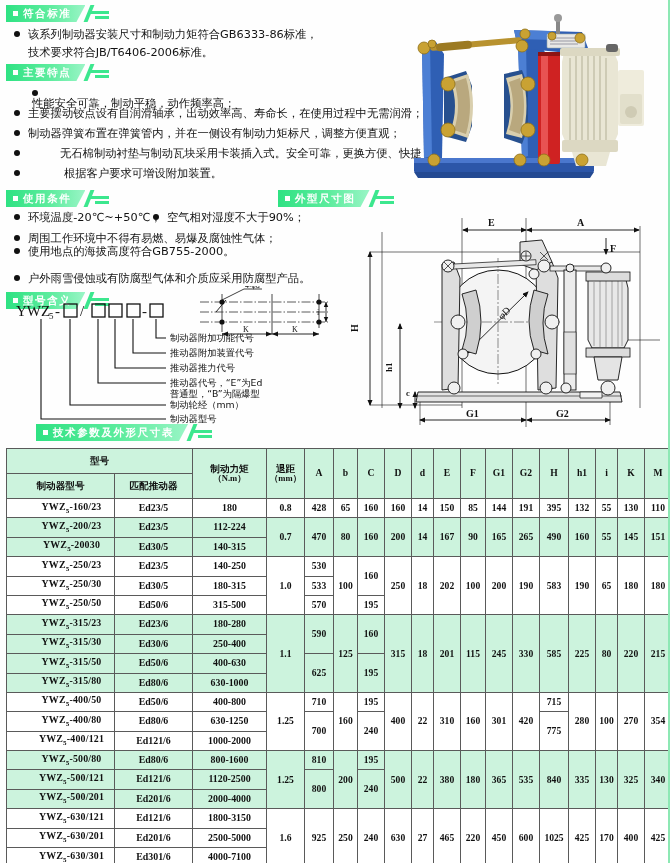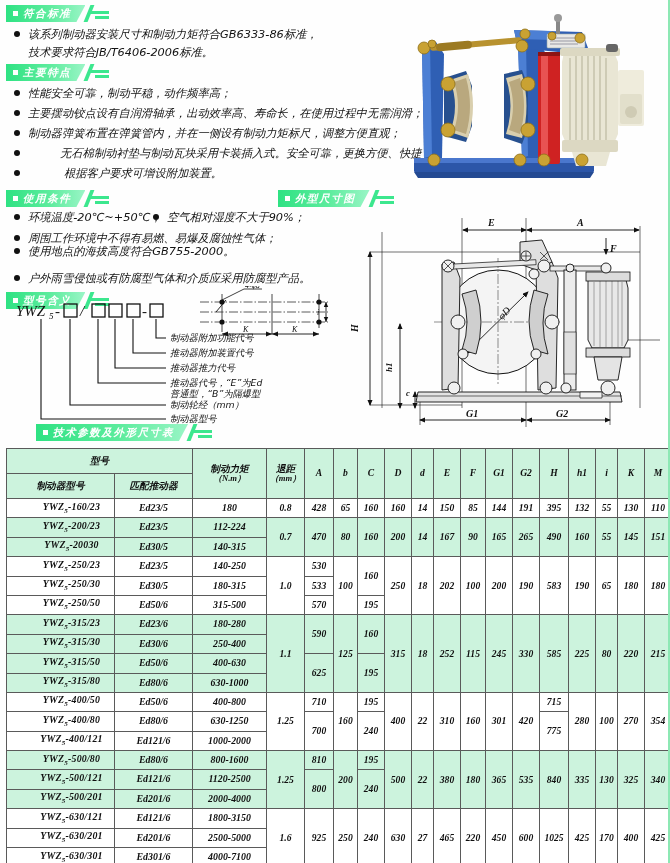--- a/index.html
+++ b/index.html
@@ -8,21 +8,20 @@
     background: #ffffff;
     font-family: "Liberation Sans", "DejaVu Sans", sans-serif;
     overflow: hidden;
   }
   #page {
     position: relative;
     width: 670px; height: 863px;
     background: #fefefe;
     border-right: 2px solid #8de8b4;
     overflow: hidden;
-    font-style: italic;
   }
 
   
   .banner { position: absolute; height: 17px; display: flex; align-items: stretch; }
   .banner .bar {
     position: relative;
     background: linear-gradient(90deg,#2fe283 0%, #5cec9d 55%, #9af5c6 100%);
     display: flex; align-items: center;
     padding: 0 14px 0 7px;
     clip-path: polygon(0 0, 100% 0, calc(100% - 9px) 100%, 0 100%);
@@ -132,21 +131,21 @@
       <span class="btxt">主要特点</span>
     </div>
     <div class="chev">
         <b></b>
         <i></i>
         <i></i>
         <i></i>
       </div>
   </div>
 
-  <div class="bl" style="left:14px; top:86px;">
+  <div class="bl" style="left:32px; top:86px;flex-direction:column;">
     <span class="dot"></span>
     <span class="tx">性能安全可靠，制动平稳，动作频率高；</span>
   </div>
   <div class="bl" style="left:14px; top:106px;">
     <span class="dot"></span>
     <span class="tx">主要摆动铰点设有自润滑轴承，出动效率高、寿命长，在使用过程中无需润滑；</span>
   </div>
   <div class="bl" style="left:14px; top:126px;">
     <span class="dot"></span>
     <span class="tx">制动器弹簧布置在弹簧管内，并在一侧设有制动力矩标尺，调整方便直观；</span>
@@ -633,21 +632,21 @@
         <tr class="g">
           <td class="nm">YWZ<span class="sub">5</span>-315/23</td>
           <td class="tq">Ed23/6</td>
           <td class="tq">180-280</td>
           <td rowspan="4">1.1</td>
           <td rowspan="2">590</td>
           <td rowspan="4">125</td>
           <td rowspan="2">160</td>
           <td rowspan="4">315</td>
           <td rowspan="4">18</td>
-          <td rowspan="4">252</td>
+          <td rowspan="4">201</td>
           <td rowspan="4">115</td>
           <td rowspan="4">245</td>
           <td rowspan="4">330</td>
           <td rowspan="4">585</td>
           <td rowspan="4">225</td>
           <td rowspan="4">80</td>
           <td rowspan="4">220</td>
           <td rowspan="4">215</td>
         </tr>
         <tr class="g">

